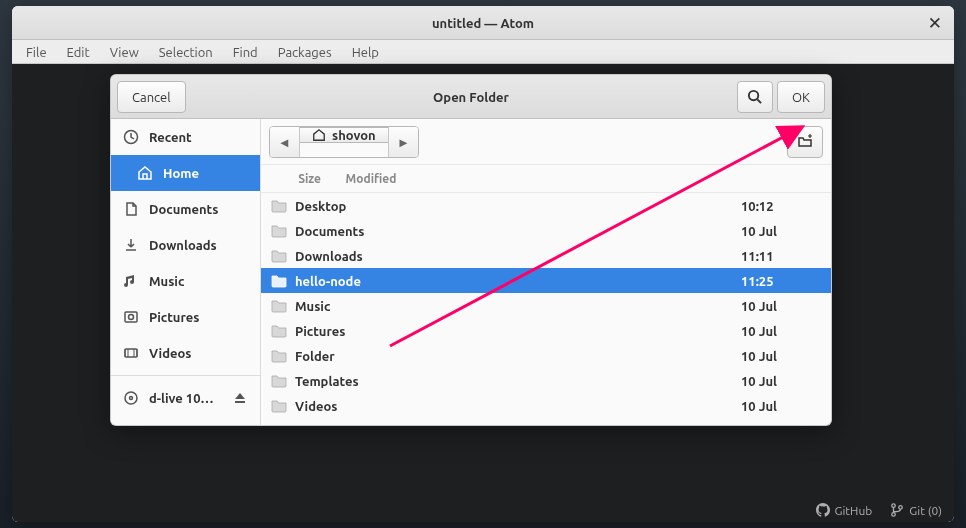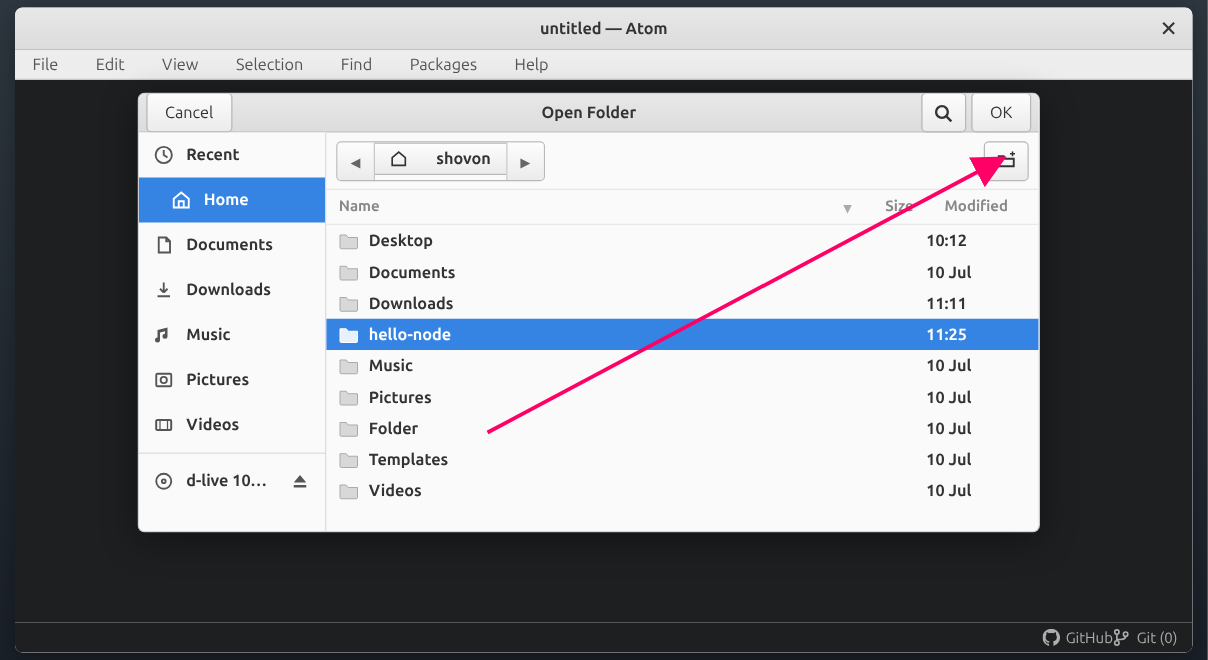--- a/index.html
+++ b/index.html
@@ -1,44 +1,44 @@
 <!DOCTYPE html>
 <html><head>
 <meta charset="utf-8">
 <style>
 * { margin: 0; padding: 0; box-sizing: border-box; font-family: "Segoe UI", "Ubuntu", "Cantarell", sans-serif; }
 body { width: 966px; height: 528px; background: linear-gradient(180deg, #2e3740 0%, #1a2028 100%); overflow: hidden; position: relative; }
 .window { position: absolute; top: 6px; left: 12px; right: 12px; bottom: 6px; background: #fff; border-radius: 6px; overflow: hidden; display: flex; flex-direction: column; box-shadow: 0 4px 20px rgba(0,0,0,0.3); }
 .titlebar { height: 34px; background: linear-gradient(180deg, #e8e8e8 0%, #dcdcdc 100%); display: flex; align-items: center; justify-content: center; position: relative; border-bottom: 1px solid #c0c0c0; }
 .titlebar-title { font-size: 13px; font-weight: 600; color: #333; }
 .titlebar-close { position: absolute; right: 12px; cursor: pointer; font-size: 17px; color: #333; }
-.menubar { height: 24px; background: #ededed; display: flex; align-items: center; padding: 0 6px; gap: 14px; border-bottom: 1px solid #c8c8c8; }
+.menubar { height: 24px; background: #ededed; display: flex; align-items: center; padding: 0 6px; gap: 4px; border-bottom: 1px solid #c8c8c8; }
 .menubar-item { padding: 3px 8px; font-size: 13px; color: #555; cursor: pointer; }
 .editor-area { flex: 1; background: #1d1f21; position: relative; }
-.statusbar { height: 24px; background: #1d1f21; display: flex; align-items: center; justify-content: flex-end; padding: 0 12px; color: #adadad; font-size: 12px; }
+.statusbar { height: 24px; background: #1d1f21; display: flex; align-items: center; justify-content: flex-end; padding: 0 12px; gap: 18px; color: #adadad; font-size: 12px; }
 .status-item { display: flex; align-items: center; gap: 5px; cursor: pointer; }
 .dialog { position: absolute; top: 10px; left: 98px; width: 722px; height: 352px; background: #fafafa; border: 1px solid rgba(0,0,0,0.2); border-radius: 6px; box-shadow: 0 6px 28px rgba(0,0,0,0.4); display: flex; flex-direction: column; overflow: hidden; }
-.dialog-header { height: 31px; background: linear-gradient(180deg, #e8e8e8 0%, #dcdcdc 100%); display: flex; align-items: center; justify-content: space-between; padding: 0 6px; border-bottom: 1px solid #c0c0c0; }
+.dialog-header { height: 44px; background: linear-gradient(180deg, #e8e8e8 0%, #dcdcdc 100%); display: flex; align-items: center; justify-content: space-between; padding: 0 6px; border-bottom: 1px solid #c0c0c0; }
 .hdr-left, .hdr-right { display: flex; gap: 4px; }
 .hdr-btn { height: 32px; padding: 0 14px; background: linear-gradient(180deg, #fdfdfd 0%, #ebebeb 100%); border: 1px solid #b8b8b8; border-radius: 4px; font-size: 13px; color: #333; cursor: pointer; display: flex; align-items: center; justify-content: center; }
 .hdr-btn.icon-only { padding: 0; width: 36px; }
 .dialog-title { font-size: 13px; font-weight: 600; color: #333; position: absolute; left: 50%; transform: translateX(-50%); }
 .dialog-body { flex: 1; display: flex; font-weight: bold; }
 .sidebar { width: 150px; background: #fafafa; border-right: 1px solid #dcdcdc; display: flex; flex-direction: column; }
 .sidebar-item { height: 36px; display: flex; align-items: center; gap: 10px; padding: 0 12px; font-size: 13px; color: #333; cursor: pointer; }
 .sidebar-item.selected { background: #3584e4; color: #fff; padding-left: 26px; }
 .sidebar-item svg { width: 16px; height: 16px; flex-shrink: 0; }
 .sidebar-sep { height: 1px; background: #dcdcdc; margin: 4px 0; }
 .sidebar-item .eject { margin-left: auto; }
 .main-pane { flex: 1; display: flex; flex-direction: column; }
 .path-bar { height: 46px; display: flex; align-items: center; padding: 0 8px; gap: 6px; border-bottom: 1px solid #e8e8e8; }
 .path-nav { display: flex; border: 1px solid #b8b8b8; border-radius: 4px; overflow: hidden; }
 .path-nav-btn { width: 30px; height: 30px; display: flex; align-items: center; justify-content: center; background: linear-gradient(180deg, #fdfdfd 0%, #ebebeb 100%); cursor: pointer; color: #666; font-size: 14px; }
 .path-nav-btn:first-child { border-right: 1px solid #c8c8c8; }
-.path-crumb { display: inline-flex; align-items: center; gap: 23px; height: 26px; padding: 0 12px; border: 1px solid #b8b8b8; border-left: none; border-right: none; background: linear-gradient(180deg, #fdfdfd 0%, #ebebeb 100%); font-size: 13px; color: #333; }
+.path-crumb { display: inline-flex; align-items: center; gap: 6px; height: 16px; padding: 0 12px; border: 1px solid #b8b8b8; border-left: none; border-right: none; background: linear-gradient(180deg, #fdfdfd 0%, #ebebeb 100%); font-size: 13px; color: #333; }
 .path-nav-btn.fwd { border-left: 1px solid #c8c8c8; }
 .spacer { flex: 1; }
 .newfolder-btn { width: 36px; height: 32px; background: linear-gradient(180deg, #fdfdfd 0%, #ebebeb 100%); border: 1px solid #b8b8b8; border-radius: 4px; display: flex; align-items: center; justify-content: center; cursor: pointer; }
 .file-list { flex: 1; overflow: auto; }
 .list-header { display: flex; height: 28px; align-items: center; padding: 0 10px; font-size: 12px; color: #888; border-bottom: 1px solid #e8e8e8; }
 .col-name { flex: 1; display: flex; align-items: center; gap: 4px; }
 .col-size { width: 60px; text-align: right; padding-right: 10px; }
 .col-mod { width: 80px; text-align: center; }
 .file-row { display: flex; height: 25px; align-items: center; padding: 0 10px; font-size: 13px; color: #333; cursor: pointer; gap: 11px; }
 .file-row.selected { background: #3584e4; color: #fff; }
@@ -159,24 +159,20 @@
             <div class="spacer"></div>
             <div class="newfolder-btn">
               <svg width="16" height="16" viewBox="0 0 16 16" fill="none" stroke="#333" stroke-width="1.5">
                   <path d="M2 4h4l1 2h7v6H2z"></path>
                   <path d="M11 2h4M13 0v4" stroke-width="1.2"></path>
                 </svg>
             </div>
           </div>
           <div class="file-list">
             <div class="list-header">
-              <div class="col-name">
-                  <span>Name</span>
-                  <span style="margin-left:auto;color:#aaa;">▾</span>
-                </div>
               <div class="col-size">Size</div>
               <div class="col-mod">Modified</div>
             </div>
             <div id="file-rows">
                 <div class="file-row">
                   <div class="fname">
                     <svg class="folder-ico" viewBox="0 0 16 14">
                       <path d="M1 2h5l1.5 2H15v8a1 1 0 01-1 1H2a1 1 0 01-1-1z" fill="#d8d8d8" stroke="#aaa" stroke-width="0.8"></path>
                     </svg>
                     <span>Desktop</span>

